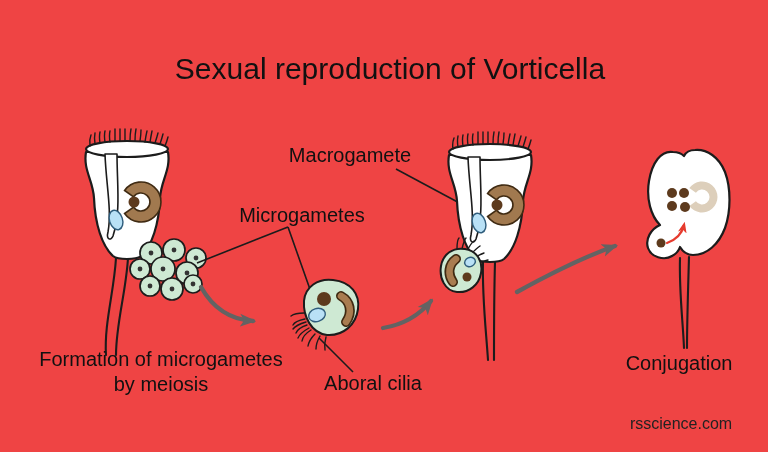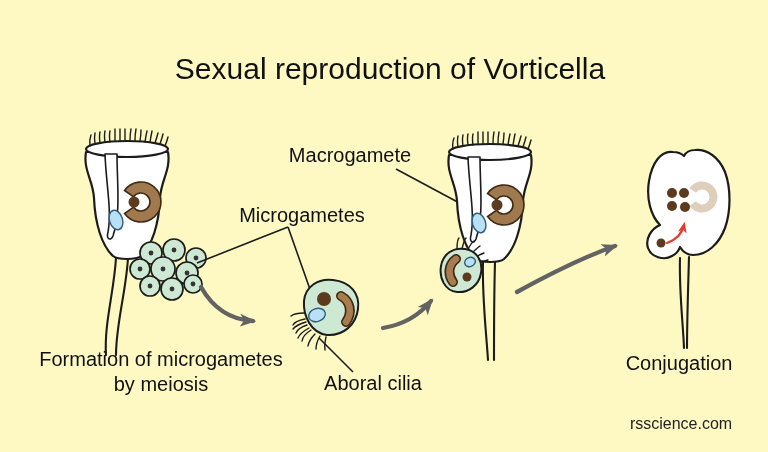--- a/index.html
+++ b/index.html
@@ -1,16 +1,16 @@
 <!DOCTYPE html>
 <html><head>
 <meta charset="utf-8">
 <style>
   html,body{margin:0;padding:0;background:#fff;}
-  .canvas{position:relative;width:768px;height:452px;background:#fef9c3;overflow:hidden;}
+  .canvas{position:relative;width:768px;height:452px;background:#ef4444;overflow:hidden;}
   svg{display:block;font-family:"Liberation Sans", sans-serif;}
   .body{fill:#ffffff;stroke:#1c1c1c;stroke-width:2.2;stroke-linejoin:round;}
   .thin{stroke-width:1.6;}
   .cilia{stroke:#1c1c1c;stroke-width:1.4;fill:none;stroke-linecap:round;}
   .green{fill:#cee9d3;stroke:#1c1c1c;stroke-width:2;}
   .green-sm{fill:#cee9d3;stroke:#1c1c1c;stroke-width:1.7;}
   .macro{fill:#a1794f;stroke:#3f2a12;stroke-width:1.6;}
   .faded{fill:#ddcfbb;stroke:none;}
   .ndot{fill:#5d3a1d;stroke:none;}
   .cdot{fill:#333333;stroke:none;}

